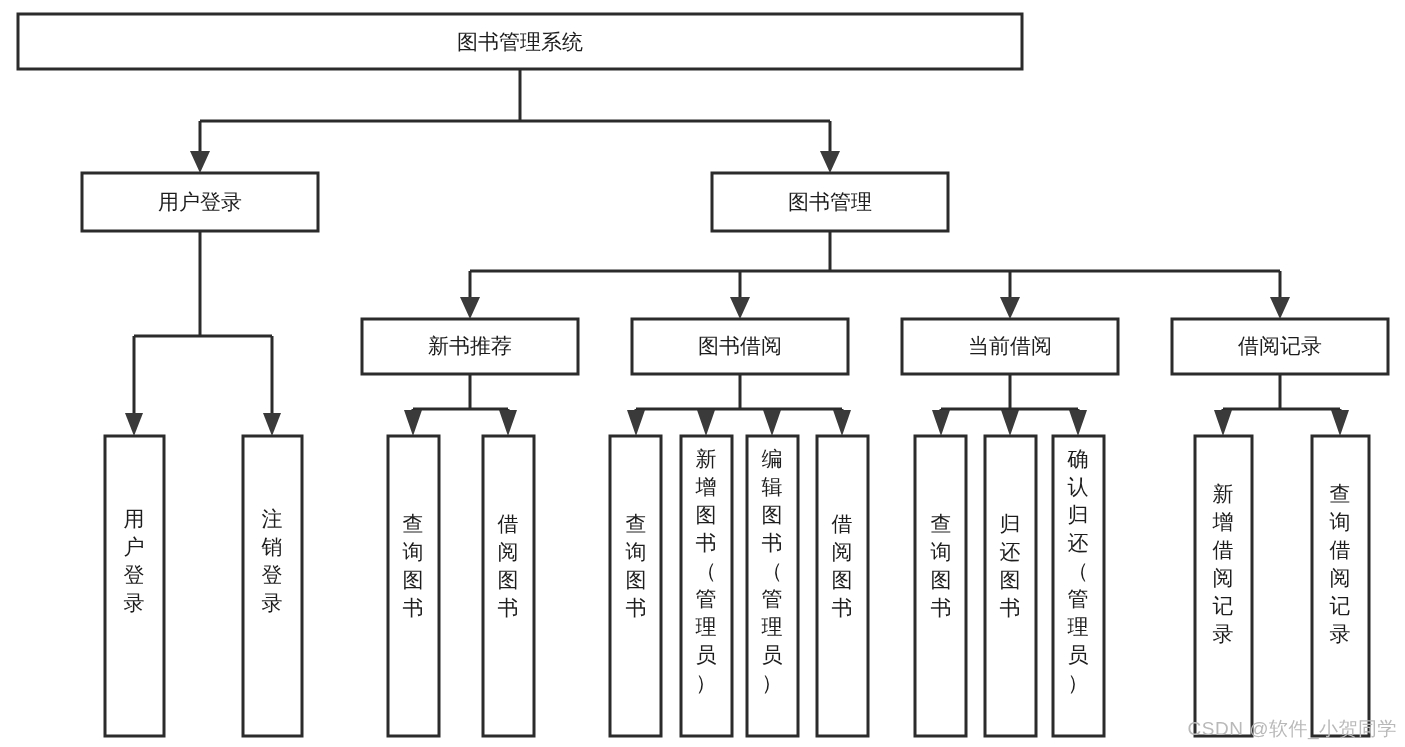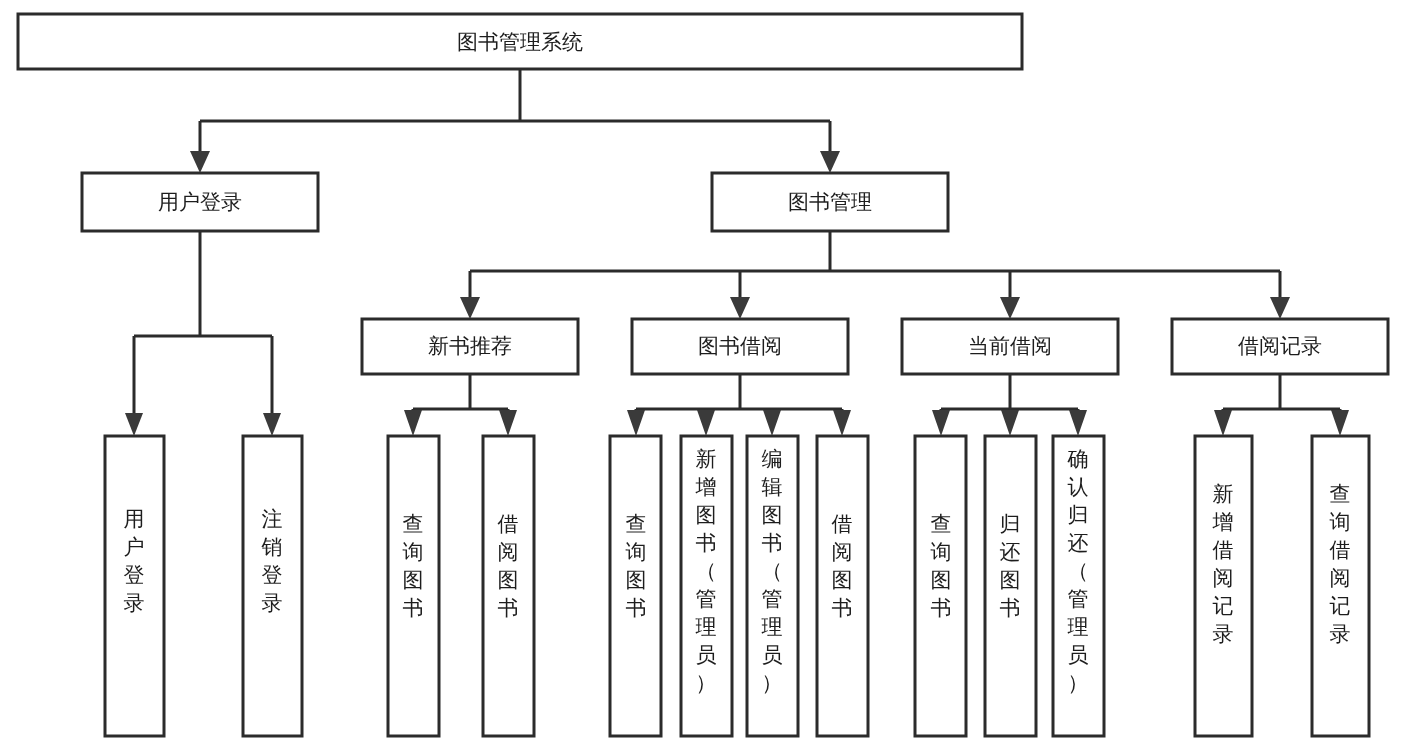--- a/index.html
+++ b/index.html
@@ -226,13 +226,14 @@
         <rect class="node-box" x="1195" y="435" width="57" height="300"></rect>
         <text class="node-label-v" x="1223" y="500"><tspan x="1223" dy="0">新</tspan><tspan x="1223" dy="28">增</tspan><tspan x="1223" dy="28">借</tspan><tspan x="1223" dy="28">阅</tspan><tspan x="1223" dy="28">记</tspan><tspan x="1223" dy="28">录</tspan></text>
       </g>
       <g>
         <rect class="node-box" x="1312" y="435" width="57" height="300"></rect>
         <text class="node-label-v" x="1340" y="500"><tspan x="1340" dy="0">查</tspan><tspan x="1340" dy="28">询</tspan><tspan x="1340" dy="28">借</tspan><tspan x="1340" dy="28">阅</tspan><tspan x="1340" dy="28">记</tspan><tspan x="1340" dy="28">录</tspan></text>
       </g>
     </g>
   </svg>
 
+  <div class="watermark">CSDN @软件_小贺同学</div>
 </div>
 
 </body></html>

